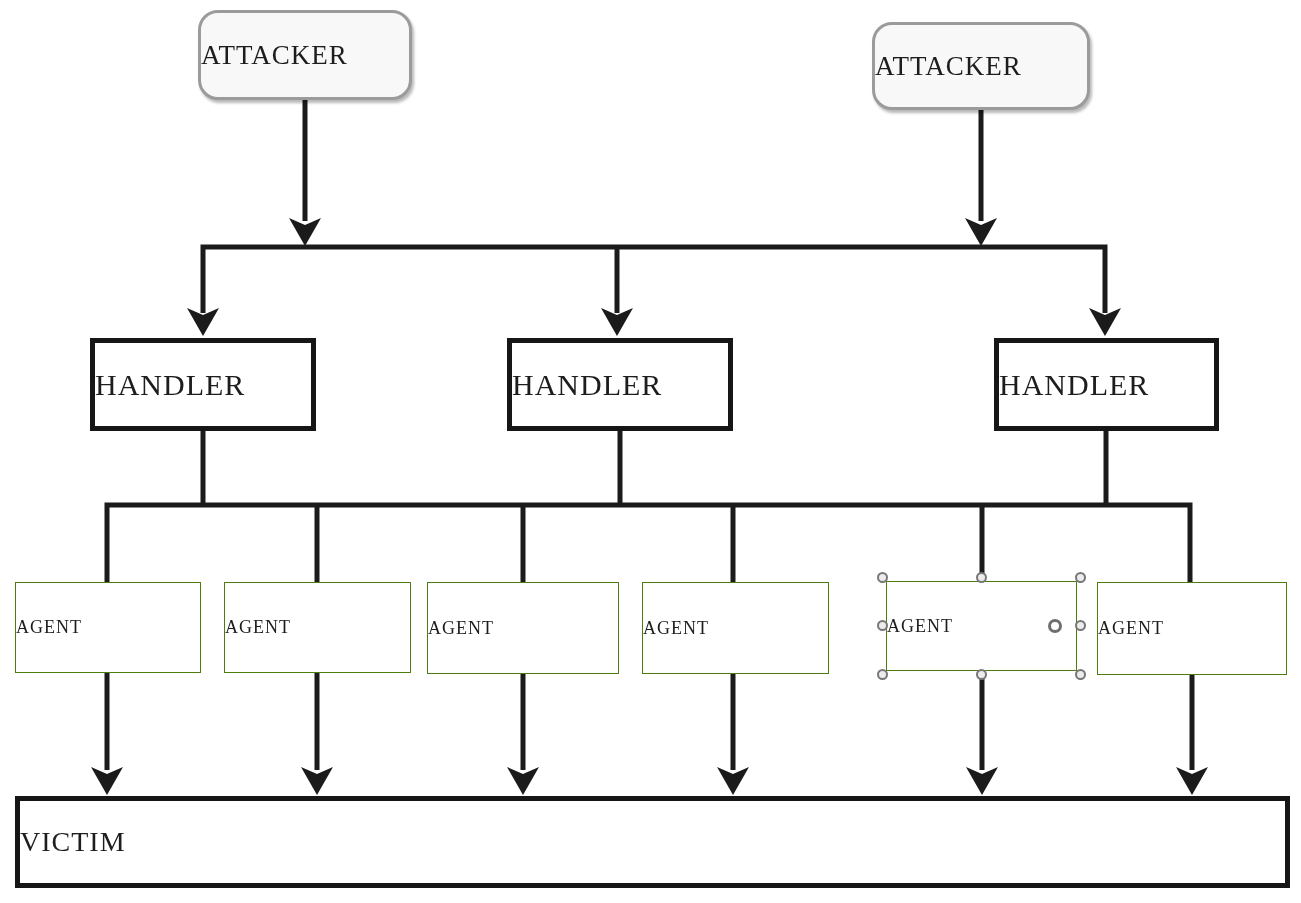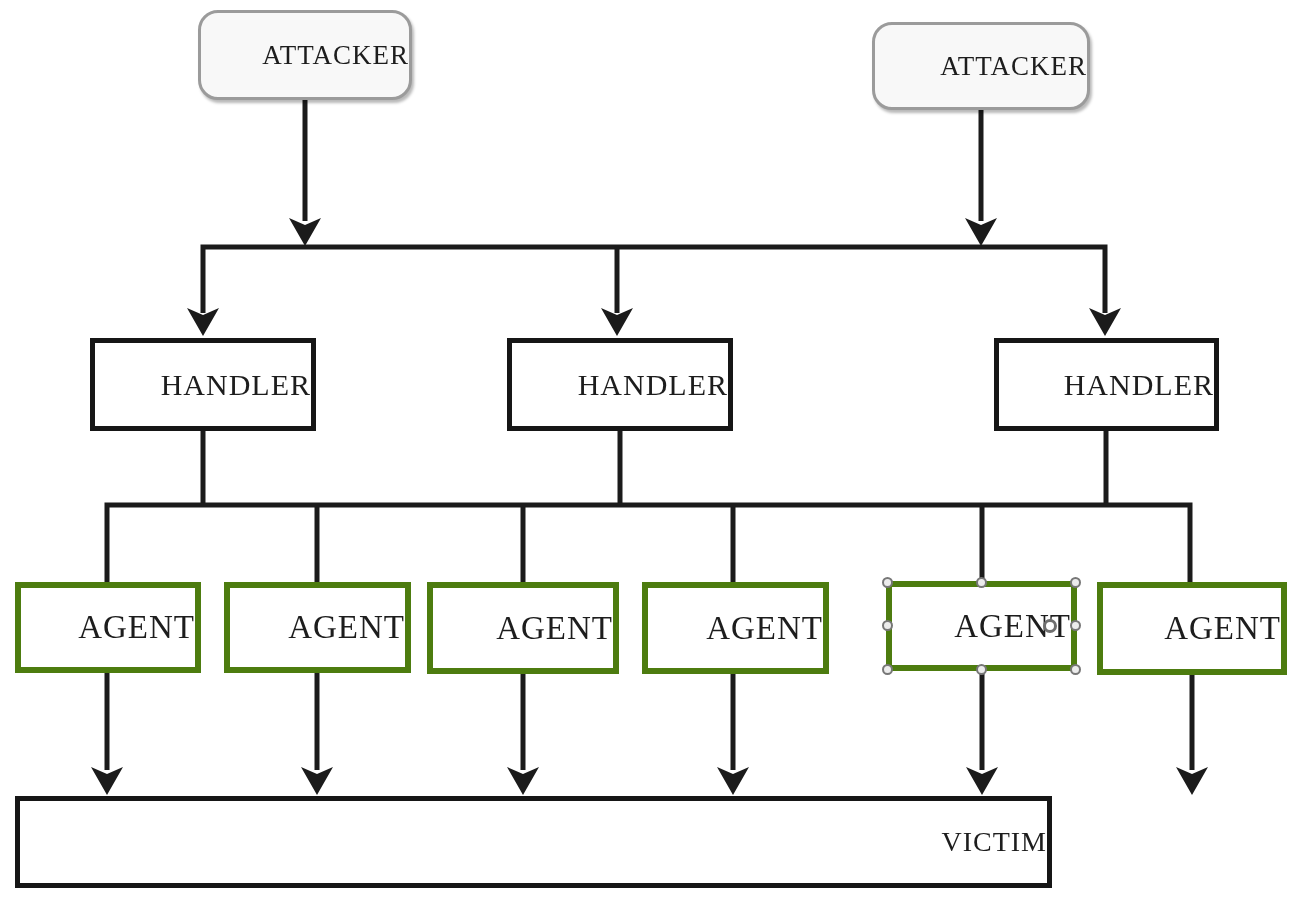--- a/index.html
+++ b/index.html
@@ -11,21 +11,21 @@
     font-family: "Liberation Serif", "DejaVu Serif", serif;
     color: #1d1d1d;
     overflow: hidden;
   }
   .wires { position: absolute; left: 0; top: 0; }
   .node {
     position: absolute;
     box-sizing: border-box;
     display: flex;
     align-items: center;
-    justify-content: flex-end;
+    justify-content: flex-start;
     background: #ffffff;
     letter-spacing: 1px;
     white-space: nowrap;
   }
   .attacker {
     border: 3px solid #9b9b9b;
     border-radius: 20px;
     background: #f8f8f8;
     box-shadow: 2px 3px 3px rgba(0,0,0,0.28);
     font-size: 27px;
@@ -33,31 +33,31 @@
   .attacker1 { left: 198px; top: 10px;  width: 214px; height: 90px; }
   .attacker2 { left: 872px; top: 22px;  width: 218px; height: 88px; }
   .handler {
     border: 5px solid #161616;
     font-size: 30px;
   }
   .handler1 { left: 90px;  top: 338px; width: 226px; height: 93px; }
   .handler2 { left: 507px; top: 338px; width: 226px; height: 93px; }
   .handler3 { left: 994px; top: 338px; width: 225px; height: 93px; }
   .agent {
-    border: 6px solid #4d7c0f;
-    font-size: 33px;
+    border: 1px solid #4d7c0f;
+    font-size: 18px;
   }
   .agent1 { left: 15px;   top: 582px; width: 186px; height: 91px; }
   .agent2 { left: 224px;  top: 582px; width: 187px; height: 91px; }
   .agent3 { left: 427px;  top: 582px; width: 192px; height: 92px; }
   .agent4 { left: 642px;  top: 582px; width: 187px; height: 92px; }
   .agent5 { left: 886px;  top: 581px; width: 191px; height: 90px; }
   .agent6 { left: 1097px; top: 582px; width: 190px; height: 93px; }
   .victim {
-    left: 15px; top: 796px; width: 1037px; height: 92px;
+    left: 15px; top: 796px; width: 1275px; height: 92px;
     border: 5px solid #161616;
     font-size: 28px;
   }
   
   .handle {
     position: absolute;
     width: 11px; height: 11px;
     border: 2px solid #777777;
     border-radius: 50%;
     background: #ececec;

